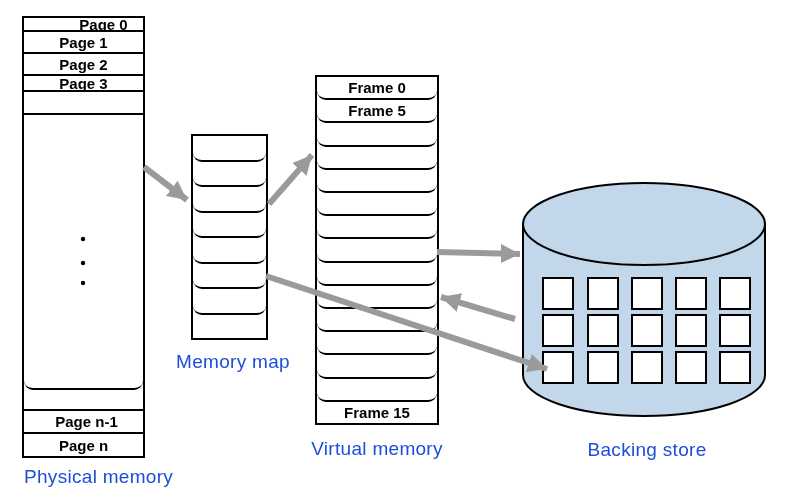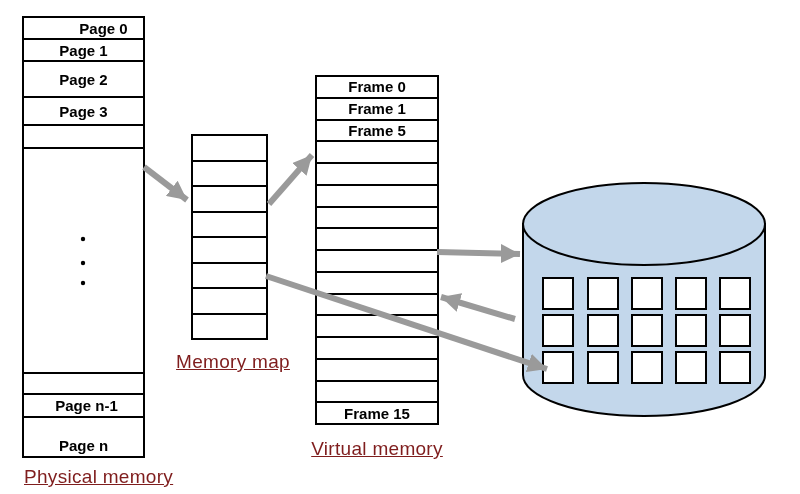--- a/index.html
+++ b/index.html
@@ -17,86 +17,85 @@
   .memcol{
     position:absolute;box-sizing:border-box;border:2px solid var(--outline);
     background:#fff;display:flex;flex-direction:column;
   }
   .mrow{
     box-sizing:border-box;border-bottom:2px solid var(--outline);
     display:flex;align-items:center;justify-content:center;
     font-weight:bold;font-size:15px;color:#000;line-height:1;
     flex:0 0 auto;overflow:hidden;
   }
-  .mrow.flexrow{flex:1 1 0;}
+  .mrow.flexrow{flex:1 1 0;border-radius:9px;}
   .mrow:last-child{border-bottom:none;}
   #vm{left:22px;top:16px;width:123px;height:442px;}
   #map{left:191px;top:134px;width:77px;height:206px;}
   #pm{left:315px;top:75px;width:124px;height:350px;}
   .col-label{
-    position:absolute;font-size:19px;color:#7f1d1d;white-space:nowrap;
+    position:absolute;font-size:19px;color:#1d4ed8;white-space:nowrap;
     letter-spacing:0.3px;
-    text-decoration:underline;
   }
   #vm-label{left:24px;top:466px;}
   #map-label{left:233px;top:351px;transform:translateX(-50%);}
   #pm-label{left:377px;top:438px;transform:translateX(-50%);}
   #bs-label{left:647px;top:439px;transform:translateX(-50%);}
   svg.overlay{position:absolute;left:0;top:0;}
 </style>
 </head>
 <body>
 
 <div class="canvas">
 
   <div class="memcol" id="vm">
-      <div class="mrow" style="height: 22px; padding-left: 40px;">Page 0</div>
+      <div class="mrow" style="height: 14px; padding-left: 40px;">Page 0</div>
       <div class="mrow" style="height: 22px;">Page 1</div>
-      <div class="mrow" style="height: 36px;">Page 2</div>
-      <div class="mrow" style="height: 28px;">Page 3</div>
+      <div class="mrow" style="height: 22px;">Page 2</div>
+      <div class="mrow" style="height: 16px;">Page 3</div>
       <div class="mrow" style="height: 23px;"></div>
       <div class="mrow flexrow"></div>
       <div class="mrow" style="height: 21px;"></div>
       <div class="mrow" style="height: 23px; padding-left: 6px;">Page n-1</div>
-      <div class="mrow" style="height: 22px; margin-top: 16px;">Page n</div>
+      <div class="mrow" style="height: 22px;">Page n</div>
     </div>
 
   <div class="memcol" id="map">
       <div class="mrow flexrow"></div>
       <div class="mrow flexrow"></div>
       <div class="mrow flexrow"></div>
       <div class="mrow flexrow"></div>
       <div class="mrow flexrow"></div>
       <div class="mrow flexrow"></div>
       <div class="mrow flexrow"></div>
       <div class="mrow flexrow"></div>
     </div>
 
   <div class="memcol" id="pm">
       <div class="mrow flexrow">Frame 0</div>
-      <div class="mrow flexrow">Frame 1</div>
       <div class="mrow flexrow">Frame 5</div>
       <div class="mrow flexrow"></div>
       <div class="mrow flexrow"></div>
       <div class="mrow flexrow"></div>
       <div class="mrow flexrow"></div>
       <div class="mrow flexrow"></div>
       <div class="mrow flexrow"></div>
       <div class="mrow flexrow"></div>
       <div class="mrow flexrow"></div>
       <div class="mrow flexrow"></div>
       <div class="mrow flexrow"></div>
       <div class="mrow flexrow"></div>
       <div class="mrow flexrow"></div>
       <div class="mrow flexrow">Frame 15</div>
     </div>
 
   <div class="col-label" id="vm-label">Physical memory</div>
   <div class="col-label" id="map-label">Memory map</div>
   <div class="col-label" id="pm-label">Virtual memory</div>
+  <div class="col-label" id="bs-label">Backing store</div>
 
   <svg class="overlay" width="800" height="494" viewBox="0 0 800 494">
     <defs>
       <marker id="ah" viewBox="0 0 10 10" refX="10" refY="5" markerWidth="3.2" markerHeight="3.2" orient="auto" markerUnits="strokeWidth">
         <path d="M0,0 L10,5 L0,10 z" fill="var(--arrow)"></path>
       </marker>
     </defs>
 
     <g>
       <path d="M523,224 L523,375 A121,41 0 0 0 765,375 L765,224 Z" fill="var(--cyl)" stroke="var(--outline)" stroke-width="2"></path>

